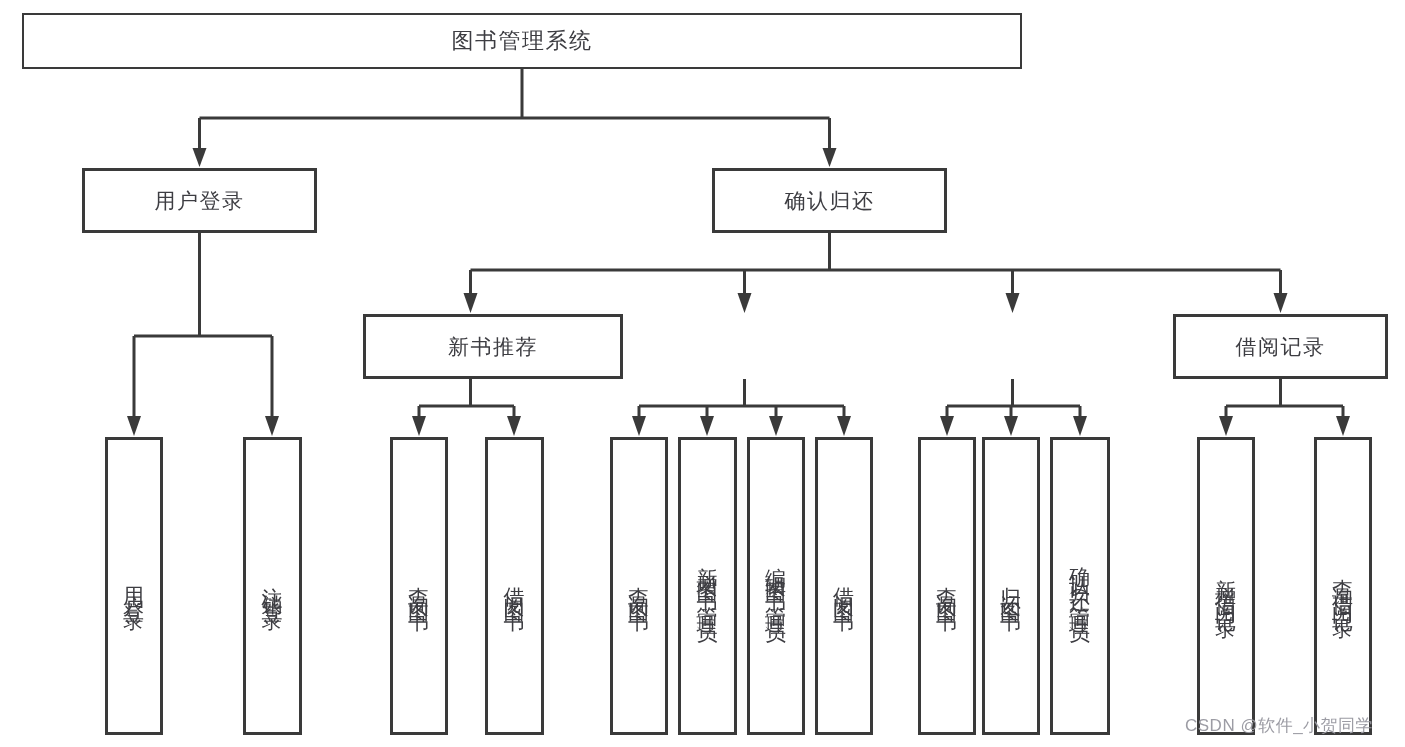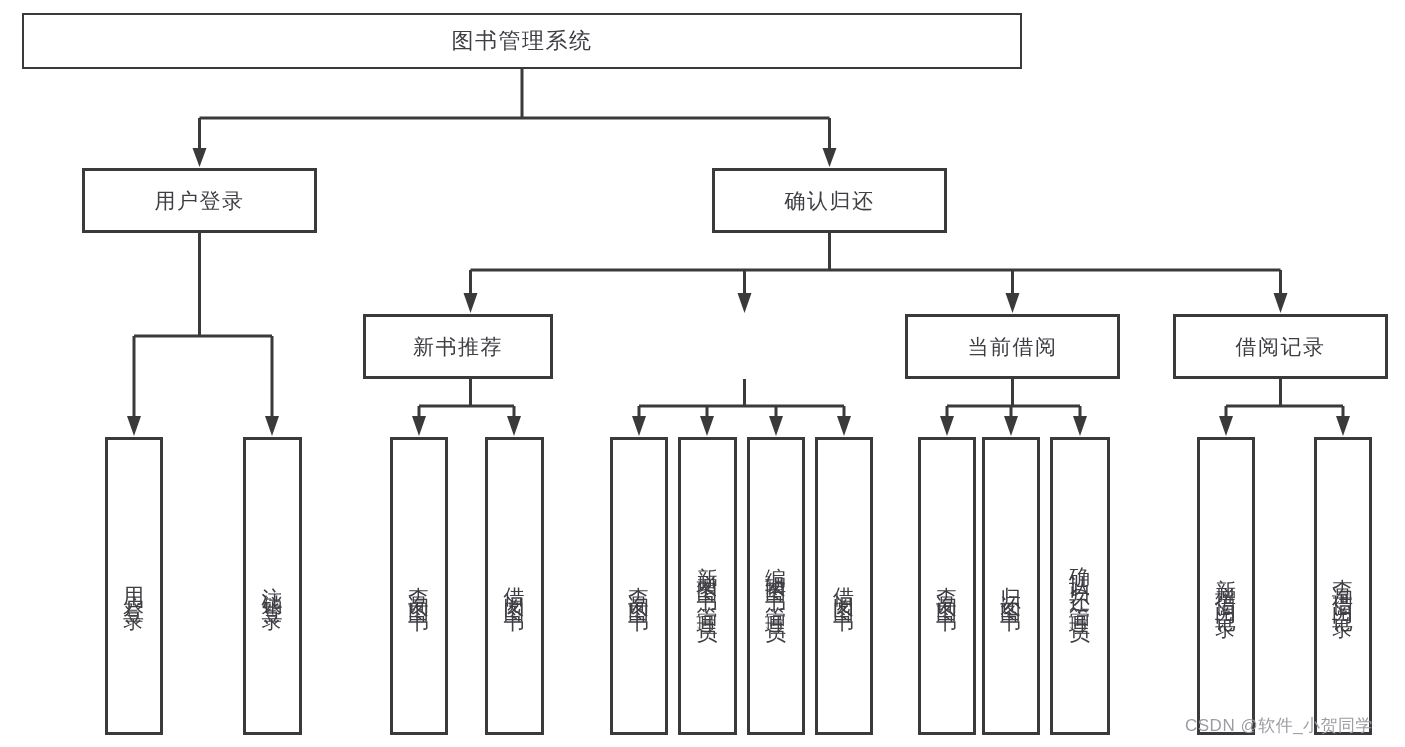--- a/index.html
+++ b/index.html
@@ -100,25 +100,22 @@
     <span>图书管理系统</span>
   </div>
 
   <div class="box hbox" style="left:82px;top:168px;width:235px;height:65px;">
     <span>用户登录</span>
   </div>
   <div class="box hbox" style="left:712px;top:168px;width:235px;height:65px;">
     <span>确认归还</span>
   </div>
 
-  <div class="box hbox" style="left:363px;top:314px;width:190px;height:65px;">
+  <div class="box hbox" style="left:363px;top:314px;width:260px;height:65px;">
     <span>新书推荐</span>
-  </div>
-  <div class="box hbox" style="left:905px;top:314px;width:215px;height:65px;">
-    <span>当前借阅</span>
   </div>
   <div class="box hbox" style="left:1173px;top:314px;width:215px;height:65px;">
     <span>借阅记录</span>
   </div>
 
   <div class="box vbox" style="left:105px;top:437px;width:58px;height:298px;">
     <span>用户登录</span>
   </div>
   <div class="box vbox" style="left:243px;top:437px;width:59px;height:298px;">
     <span>注销登录</span>

